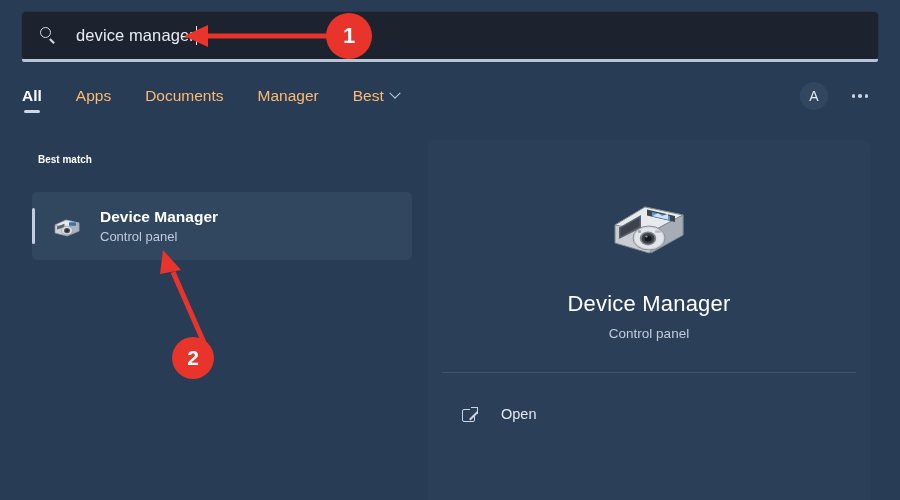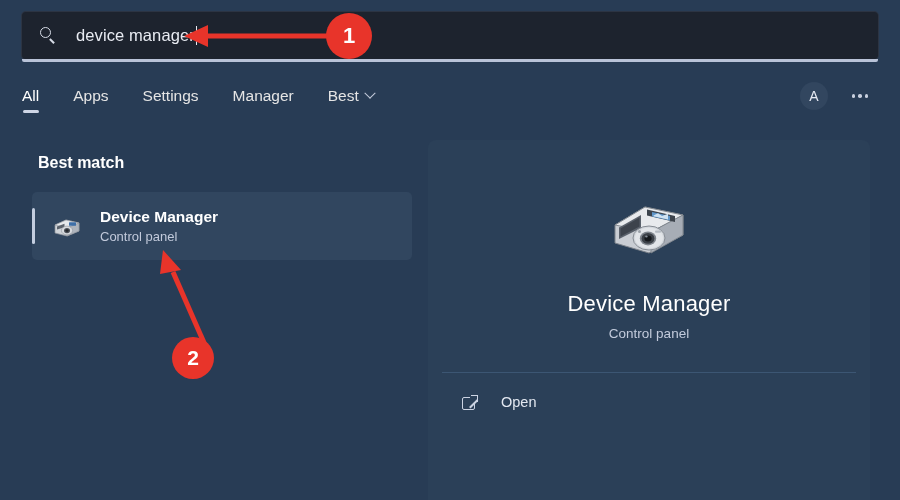--- a/index.html
+++ b/index.html
@@ -86,30 +86,30 @@
     position: absolute;
     left: 22px;
     top: 78px;
     width: 856px;
     height: 44px;
     display: flex;
     align-items: center;
   }
   .tab {
     position: relative;
-    color: #e5e5e5;
+    color: #fdba74;
     font-size: 15.5px;
     padding: 0 0 8px 0;
     margin-right: 34px;
     cursor: default;
     white-space: nowrap;
   }
   .tab.active {
     color: #ffffff;
-    font-weight: normal;
+    font-weight: bold;
   }
   .tab.active::after {
     content: "";
     position: absolute;
     left: 50%;
     transform: translateX(-50%);
     bottom: 0;
     width: 16px;
     height: 3px;
     background: #cfd6e6;
@@ -153,21 +153,21 @@
     background: #c9d0df;
     display: block;
   }
 
   
   #best-match-label {
     position: absolute;
     left: 38px;
     top: 154px;
     color: #ffffff;
-    font-size: 16px;
+    font-size: 10px;
     font-weight: bold;
   }
   #result-row {
     position: absolute;
     left: 32px;
     top: 192px;
     width: 380px;
     height: 68px;
     background: #31465f;
     border-radius: 5px;
@@ -238,21 +238,21 @@
     margin-top: 31px;
     width: 414px;
     height: 1px;
     background: #3c5673;
   }
   #open-action {
     margin-top: 21px;
     width: 414px;
     height: 40px;
     display: flex;
-    align-items: flex-start;
+    align-items: center;
     border-radius: 4px;
   }
   .open-icon {
     width: 17px; height: 17px;
     margin-left: 20px;
     margin-right: 22px;
     position: relative;
     flex: 0 0 17px;
   }
   .open-icon .box {
@@ -338,21 +338,21 @@
 </div>
 
 <div id="tabbar">
   <div class="tab active">
     <span>All</span>
   </div>
   <div class="tab">
     <span>Apps</span>
   </div>
   <div class="tab">
-    <span>Settings</span>
+    <span>Documents</span>
   </div>
   <div class="tab">
     <span>Manager</span>
   </div>
   <div class="tab">
     <span>Best</span><span class="chev"></span>
   </div>
   <div id="tab-spacer"></div>
   <div id="avatar">
     <span>A</span>

